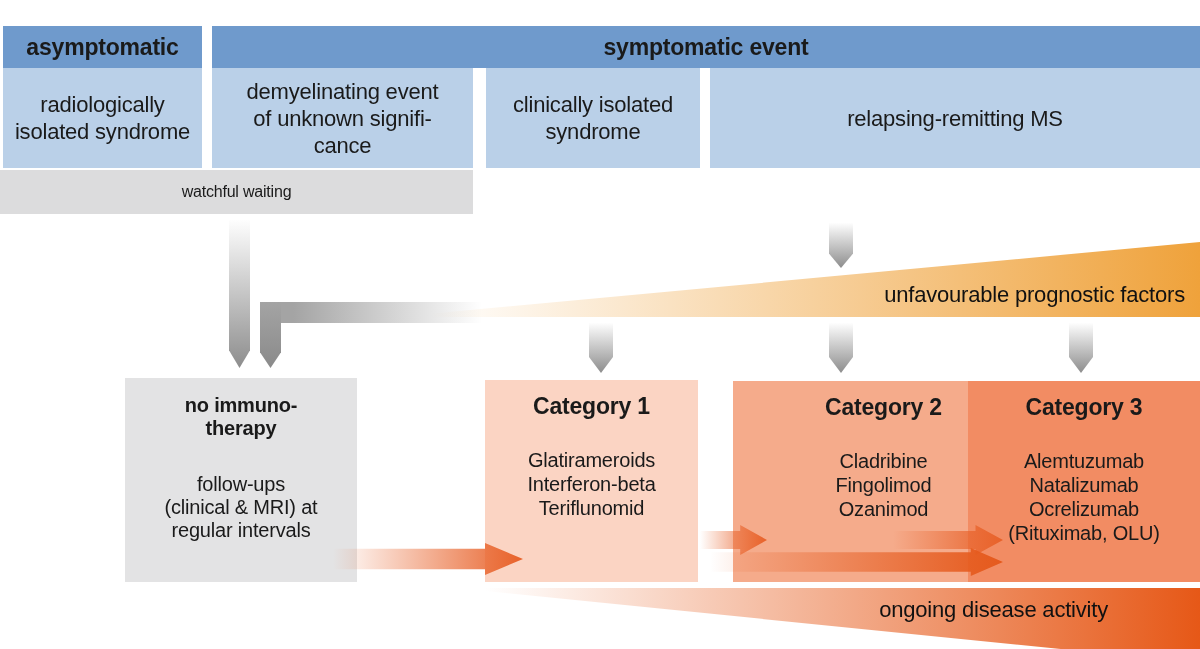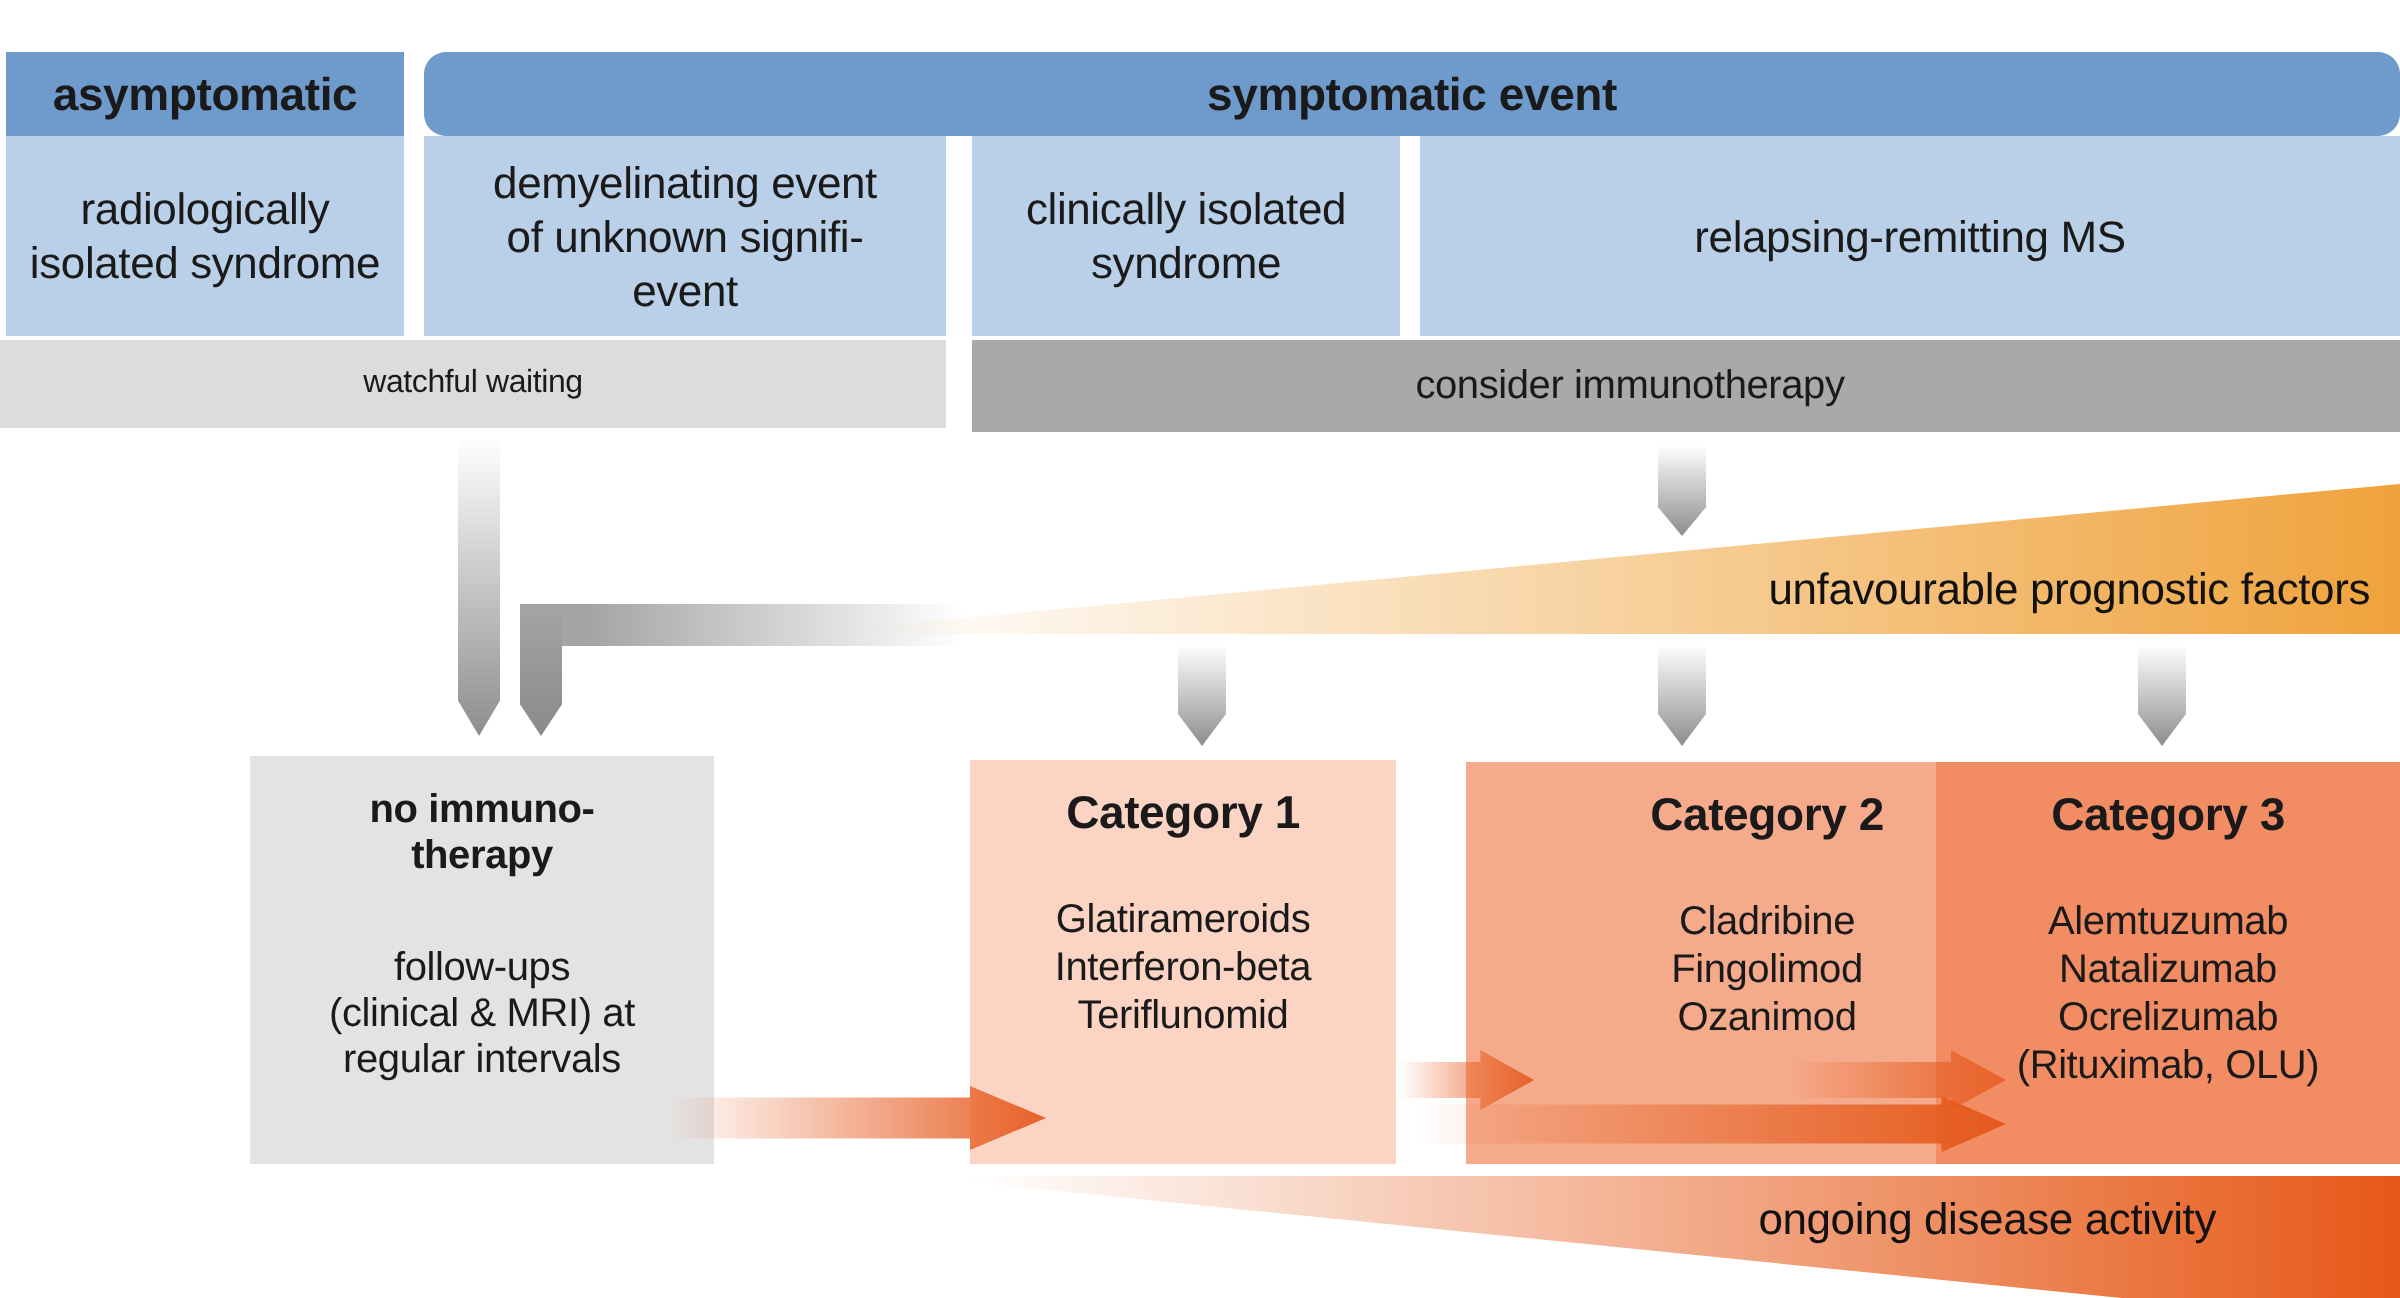--- a/index.html
+++ b/index.html
@@ -36,43 +36,40 @@
   .oarrow.a3{clip-path:polygon(0 20%,75% 20%,75% 0,100% 50%,75% 100%,75% 80%,0 80%);}
   .oarrow.a4{clip-path:polygon(0 15%,89% 15%,89% 0,100% 50%,89% 100%,89% 85%,0 85%);
              background:linear-gradient(90deg,rgba(245,171,139,0),#e55a1d);}
 </style>
 </head>
 <body>
 
 <div class="canvas">
 
   <div class="abs hdr flexc" style="left:3px;top:6px;width:199px;height:42px;">asymptomatic</div>
-  <div class="abs hdr flexc" style="left:212px;top:6px;width:988px;height:42px;border-radius:11px;">symptomatic event</div>
+  <div class="abs hdr flexc" style="left:212px;top:6px;width:988px;height:42px;">symptomatic event</div>
 
   <div class="abs stage flexc" style="left:3px;top:48px;width:199px;height:100px;">
     <div>radiologically</div>
     <div>isolated syndrome</div>
   </div>
   <div class="abs stage flexc" style="left:212px;top:48px;width:261px;height:100px;">
     <div>demyelinating event</div>
     <div>of unknown signifi-</div>
-    <div>event</div>
+    <div>cance</div>
   </div>
   <div class="abs stage flexc" style="left:486px;top:48px;width:214px;height:100px;">
     <div>clinically isolated</div>
     <div>syndrome</div>
   </div>
   <div class="abs stage flexc" style="left:710px;top:48px;width:490px;height:100px;">
     <div>relapsing-remitting MS</div>
   </div>
 
   <div class="abs bar-light flexc" style="left:0;top:150px;width:473px;height:44px;">watchful waiting</div>
-  <div class="abs bar-dark flexc" style="left:486px;top:150px;width:714px;height:46px;">
-    <span style="transform:translateX(-28px);">consider immunotherapy</span>
-  </div>
 
   <div class="abs arrow-v tipLong" style="left:229px;top:200px;width:21px;height:148px;"></div>
 
   <div class="abs elbow-h" style="left:260px;top:282px;width:222px;height:21px;"></div>
   <div class="abs tipMid" style="left:260px;top:282px;width:21px;height:66px;background:linear-gradient(180deg,#a4a4a4,#8a8a8a);"></div>
 
   <div class="abs arrow-v tipShort" style="left:829px;top:203px;width:24px;height:45px;"></div>
 
   <div class="abs tri-top" style="left:430px;top:218px;width:770px;height:79px;"></div>
   <div class="abs tri-label" style="right:15px;top:262px;">unfavourable prognostic factors</div>

